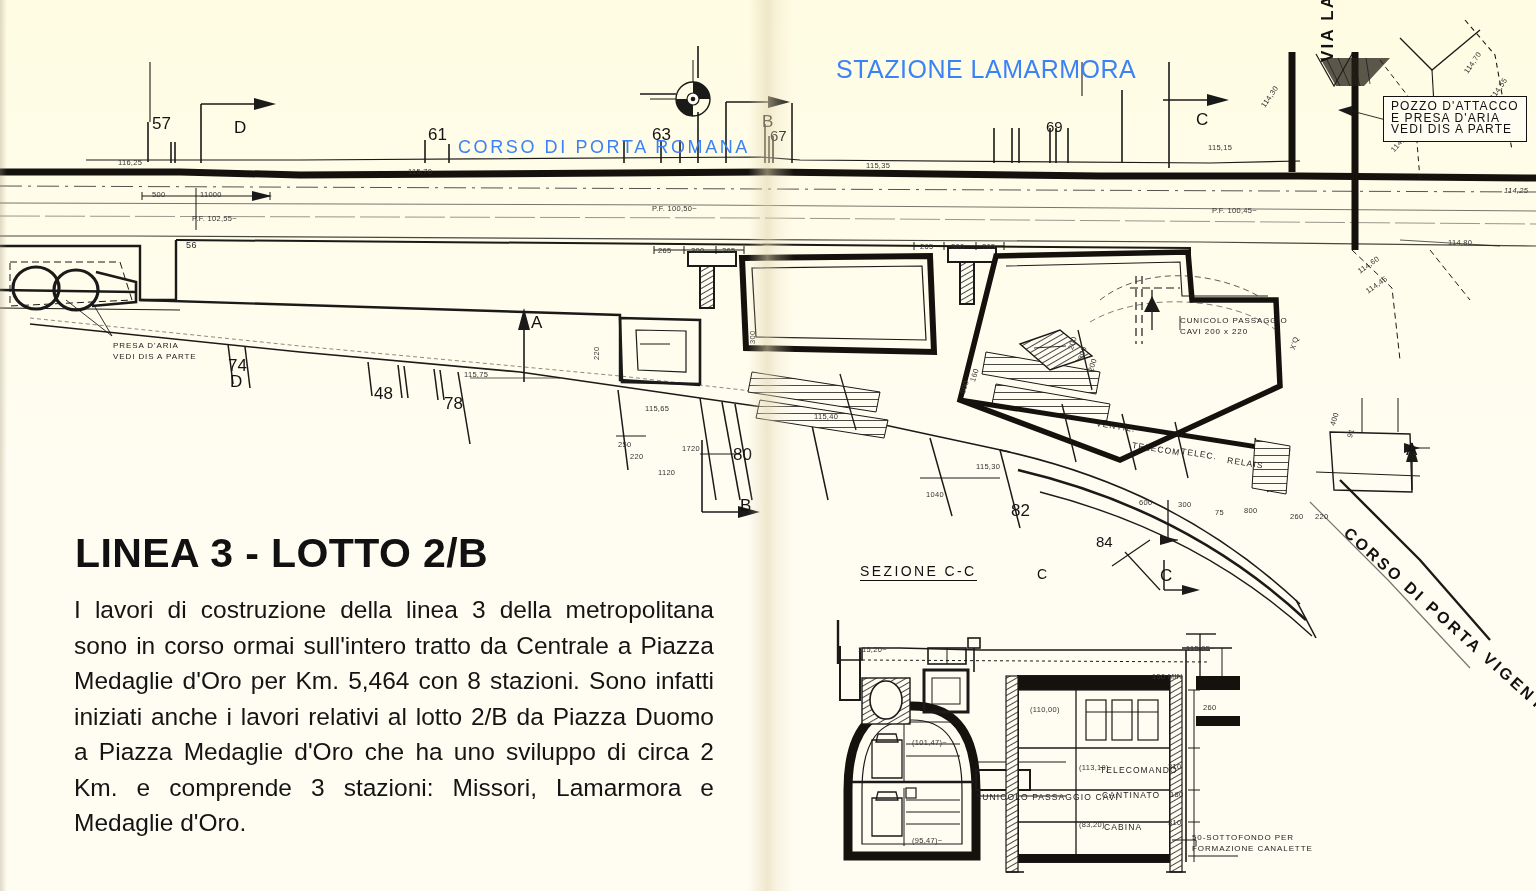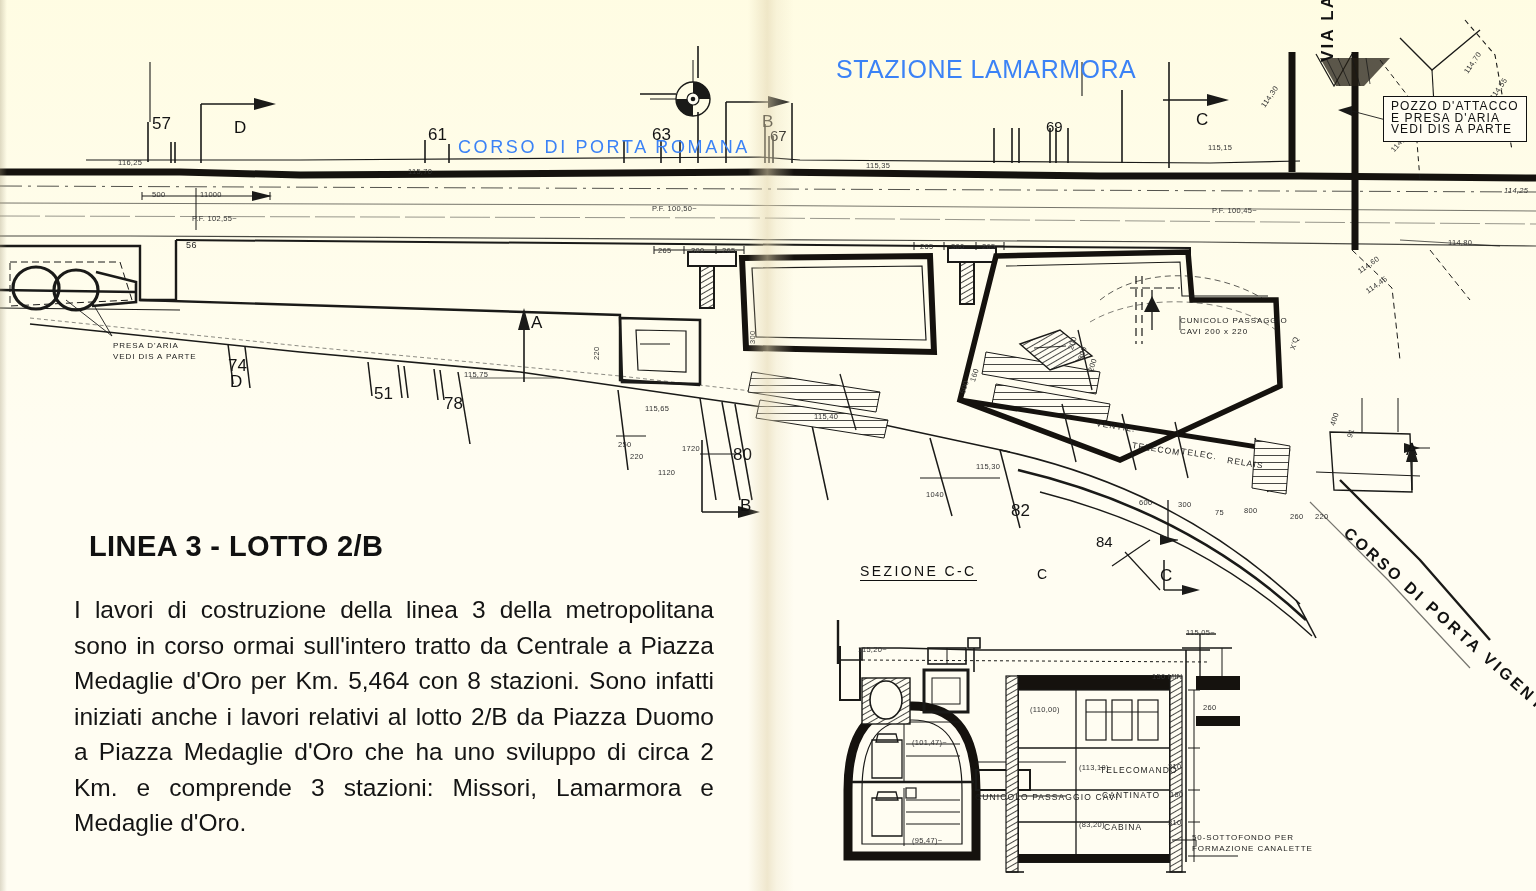--- a/index.html
+++ b/index.html
@@ -29,21 +29,21 @@
           font-family:"Liberation Sans", sans-serif;}
   .street-v{font-size:17px;letter-spacing:2.2px;font-weight:600;color:#111;}
   .marker{font-size:17px;color:#141414;font-family:"Liberation Sans", sans-serif;}
   .dim{font-size:9px;color:#262626;letter-spacing:.4px;font-family:"Liberation Sans", sans-serif;}
   .dim-sm{font-size:7.5px;color:#333;letter-spacing:.3px;}
   .room{font-size:8.5px;letter-spacing:1.1px;color:#1b1b1b;}
   .note{font-size:8px;letter-spacing:.9px;color:#1b1b1b;line-height:11px;}
   .seclabel{font-size:14px;letter-spacing:2.4px;color:#111;border-bottom:1.4px solid #111;padding-bottom:1px;}
   .secmark{font-size:17px;color:#111;}
 
-  .headline{position:absolute;left:89px;top:530px;font-size:29px;font-weight:bold;
+  .headline{position:absolute;left:75px;top:530px;font-size:41px;font-weight:bold;
             letter-spacing:.4px;color:#111;z-index:25;}
   .bodytext{position:absolute;left:74px;top:592px;width:640px;z-index:25;
             font-size:24.5px;line-height:35.5px;color:#141414;text-align:justify;
             font-family:"Liberation Sans", sans-serif;}
   .bodytext p{margin:0;}
 
   .annbox{position:absolute;border:1.3px solid #111;padding:4px 7px 5px 7px;
           background:#fffdf2;z-index:22;}
   .annbox div{font-size:12px;letter-spacing:1.1px;line-height:11.5px;color:#111;white-space:nowrap;}
 </style>
@@ -376,21 +376,21 @@
   <div class="tx street-v" style="left:1318px;top:62px;transform:rotate(-90deg);transform-origin:left top;">VIA LAMARMORA</div>
 
   <div class="tx street-v" style="left:1352px;top:524px;transform:rotate(42deg);transform-origin:left top;font-size:16px;letter-spacing:3px;">CORSO DI PORTA VIGENTINA</div>
 
   <div class="tx marker" style="left:152px;top:114px;">57</div>
   <div class="tx marker" style="left:428px;top:125px;">61</div>
   <div class="tx marker" style="left:652px;top:125px;">63</div>
   <div class="tx marker" style="left:770px;top:127px;font-size:15px;">67</div>
   <div class="tx marker" style="left:1046px;top:118px;font-size:15px;">69</div>
   <div class="tx marker" style="left:228px;top:356px;">74</div>
-  <div class="tx marker" style="left:374px;top:384px;">51</div>
+  <div class="tx marker" style="left:374px;top:384px;">48</div>
   <div class="tx marker" style="left:444px;top:394px;">78</div>
   <div class="tx marker" style="left:733px;top:445px;">80</div>
   <div class="tx marker" style="left:1011px;top:501px;">82</div>
   <div class="tx marker" style="left:1096px;top:533px;font-size:15px;">84</div>
   <div class="tx dim" style="left:186px;top:240px;">56</div>
 
   <div class="tx secmark" style="left:234px;top:118px;">D</div>
   <div class="tx secmark" style="left:762px;top:112px;">B</div>
   <div class="tx secmark" style="left:1196px;top:110px;">C</div>
   <div class="tx secmark" style="left:230px;top:372px;">D</div>
@@ -475,21 +475,21 @@
 
   <div class="tx seclabel" style="left:860px;top:563px;">SEZIONE  C-C</div>
 
   <div class="tx room" style="left:1100px;top:765px;">TELECOMANDO</div>
   <div class="tx room" style="left:1102px;top:790px;">CANTINATO</div>
   <div class="tx room" style="left:1104px;top:822px;">CABINA</div>
 
   <div class="tx room" style="left:975px;top:792px;">CUNICOLO PASSAGGIO CAVI</div>
 
   <div class="tx dim-sm" style="left:858px;top:645px;">115,20~</div>
-  <div class="tx dim-sm" style="left:1186px;top:628px;">115,05~</div>
+  <div class="tx dim-sm" style="left:1186px;top:644px;">115,05~</div>
   <div class="tx dim-sm" style="left:1030px;top:705px;">(110,00)</div>
   <div class="tx dim-sm" style="left:912px;top:738px;">(101,47)~</div>
   <div class="tx dim-sm" style="left:912px;top:836px;">(95,47)~</div>
   <div class="tx dim-sm" style="left:1079px;top:763px;">(113,10)</div>
   <div class="tx dim-sm" style="left:1079px;top:820px;">(83,20)</div>
 
   <div class="tx dim-sm" style="left:1152px;top:672px;">150  MIN</div>
   <div class="tx dim-sm" style="left:1203px;top:703px;">260</div>
   <div class="tx dim-sm" style="left:1168px;top:762px;">310</div>
   <div class="tx dim-sm" style="left:1170px;top:790px;">180</div>

